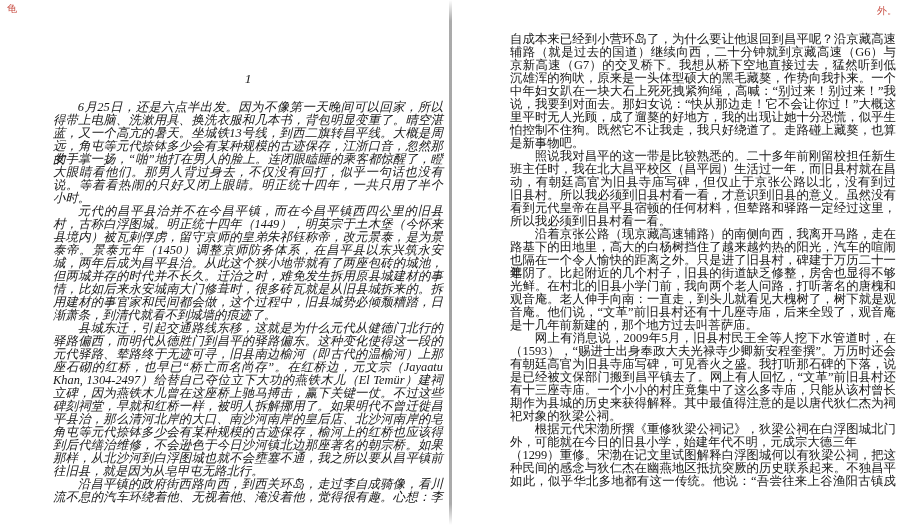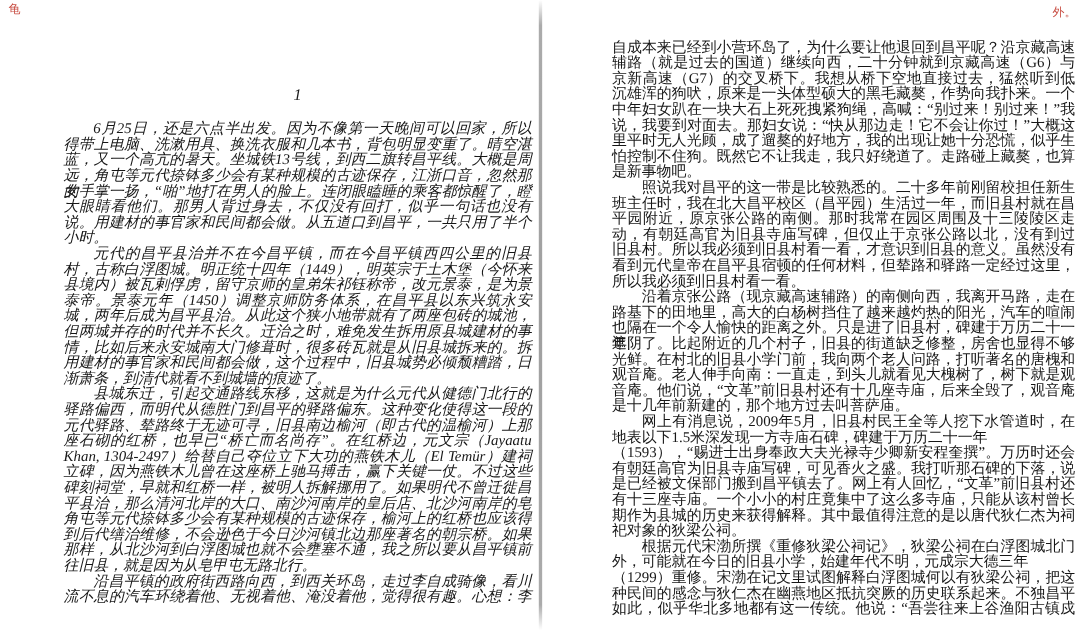--- a/index.html
+++ b/index.html
@@ -78,21 +78,21 @@
   <div class="page left">
     <span class="corner-mark tl">龟</span>
     <div class="page-number">1</div>
     <div class="text-block left-col">
         <div class="line indent">6月25日，还是六点半出发。因为不像第一天晚间可以回家，所以</div>
         <div class="line">得带上电脑、洗漱用具、换洗衣服和几本书，背包明显变重了。晴空湛</div>
         <div class="line">蓝，又一个高亢的暑天。坐城铁13号线，到西二旗转昌平线。大概是周</div>
         <div class="line">远，角屯等元代捺钵多少会有某种规模的古迹保存，江浙口音，忽然那女</div>
         <div class="line">的手掌一扬，“啪”地打在男人的脸上。连闭眼瞌睡的乘客都惊醒了，瞪</div>
         <div class="line">大眼睛看他们。那男人背过身去，不仅没有回打，似乎一句话也没有</div>
-        <div class="line">说。用建材的事官家和民间都会做。从五道口到昌平，一共只用了半个</div>
+        <div class="line">说。等着看热闹的只好又闭上眼睛。明正统十四年，一共只用了半个</div>
         <div class="line short">小时。</div>
         <div class="line indent">元代的昌平县治并不在今昌平镇，而在今昌平镇西四公里的旧县</div>
         <div class="line">村，古称白浮图城。明正统十四年（1449），明英宗于土木堡（今怀来</div>
         <div class="line">县境内）被瓦剌俘虏，留守京师的皇弟朱祁钰称帝，改元景泰，是为景</div>
         <div class="line">泰帝。景泰元年（1450）调整京师防务体系，在昌平县以东兴筑永安</div>
         <div class="line">城，两年后成为昌平县治。从此这个狭小地带就有了两座包砖的城池，</div>
         <div class="line">但两城并存的时代并不长久。迁治之时，难免发生拆用原县城建材的事</div>
         <div class="line">情，比如后来永安城南大门修葺时，很多砖瓦就是从旧县城拆来的。拆</div>
         <div class="line">用建材的事官家和民间都会做，这个过程中，旧县城势必倾颓糟踏，日</div>
         <div class="line short">渐萧条，到清代就看不到城墙的痕迹了。</div>
@@ -122,35 +122,33 @@
         <div class="line">辅路（就是过去的国道）继续向西，二十分钟就到京藏高速（G6）与</div>
         <div class="line">京新高速（G7）的交叉桥下。我想从桥下空地直接过去，猛然听到低</div>
         <div class="line">沉雄浑的狗吠，原来是一头体型硕大的黑毛藏獒，作势向我扑来。一个</div>
         <div class="line">中年妇女趴在一块大石上死死拽紧狗绳，高喊：“别过来！别过来！”我</div>
         <div class="line">说，我要到对面去。那妇女说：“快从那边走！它不会让你过！”大概这</div>
         <div class="line">里平时无人光顾，成了遛獒的好地方，我的出现让她十分恐慌，似乎生</div>
         <div class="line">怕控制不住狗。既然它不让我走，我只好绕道了。走路碰上藏獒，也算</div>
         <div class="line short">是新事物吧。</div>
         <div class="line indent">照说我对昌平的这一带是比较熟悉的。二十多年前刚留校担任新生</div>
         <div class="line">班主任时，我在北大昌平校区（昌平园）生活过一年，而旧县村就在昌</div>
-        <div class="line">平园附近，原京张公路的南侧。那时我常在园区周围及十三陵陵区走</div>
         <div class="line">动，有朝廷高官为旧县寺庙写碑，但仅止于京张公路以北，没有到过</div>
         <div class="line">旧县村。所以我必须到旧县村看一看，才意识到旧县的意义。虽然没有</div>
         <div class="line">看到元代皇帝在昌平县宿顿的任何材料，但辇路和驿路一定经过这里，</div>
         <div class="line short">所以我必须到旧县村看一看。</div>
         <div class="line indent">沿着京张公路（现京藏高速辅路）的南侧向西，我离开马路，走在</div>
         <div class="line">路基下的田地里，高大的白杨树挡住了越来越灼热的阳光，汽车的喧闹</div>
         <div class="line">也隔在一个令人愉快的距离之外。只是进了旧县村，碑建于万历二十一年</div>
         <div class="line">遮阴了。比起附近的几个村子，旧县的街道缺乏修整，房舍也显得不够</div>
         <div class="line">光鲜。在村北的旧县小学门前，我向两个老人问路，打听著名的唐槐和</div>
         <div class="line">观音庵。老人伸手向南：一直走，到头儿就看见大槐树了，树下就是观</div>
         <div class="line">音庵。他们说，“文革”前旧县村还有十几座寺庙，后来全毁了，观音庵</div>
         <div class="line short">是十几年前新建的，那个地方过去叫菩萨庙。</div>
         <div class="line indent">网上有消息说，2009年5月，旧县村民王全等人挖下水管道时，在</div>
-        <div class="line short">地表以下1.5米深发现一方寺庙石碑，碑建于万历二十一年</div>
         <div class="line">（1593），“赐进士出身奉政大夫光禄寺少卿新安程奎撰”。万历时还会</div>
         <div class="line">有朝廷高官为旧县寺庙写碑，可见香火之盛。我打听那石碑的下落，说</div>
         <div class="line">是已经被文保部门搬到昌平镇去了。网上有人回忆，“文革”前旧县村还</div>
         <div class="line">有十三座寺庙。一个小小的村庄竟集中了这么多寺庙，只能从该村曾长</div>
         <div class="line">期作为县城的历史来获得解释。其中最值得注意的是以唐代狄仁杰为祠</div>
         <div class="line short">祀对象的狄梁公祠。</div>
         <div class="line indent">根据元代宋渤所撰《重修狄梁公祠记》，狄梁公祠在白浮图城北门</div>
         <div class="line short">外，可能就在今日的旧县小学，始建年代不明，元成宗大德三年</div>
         <div class="line">（1299）重修。宋渤在记文里试图解释白浮图城何以有狄梁公祠，把这</div>
         <div class="line">种民间的感念与狄仁杰在幽燕地区抵抗突厥的历史联系起来。不独昌平</div>

